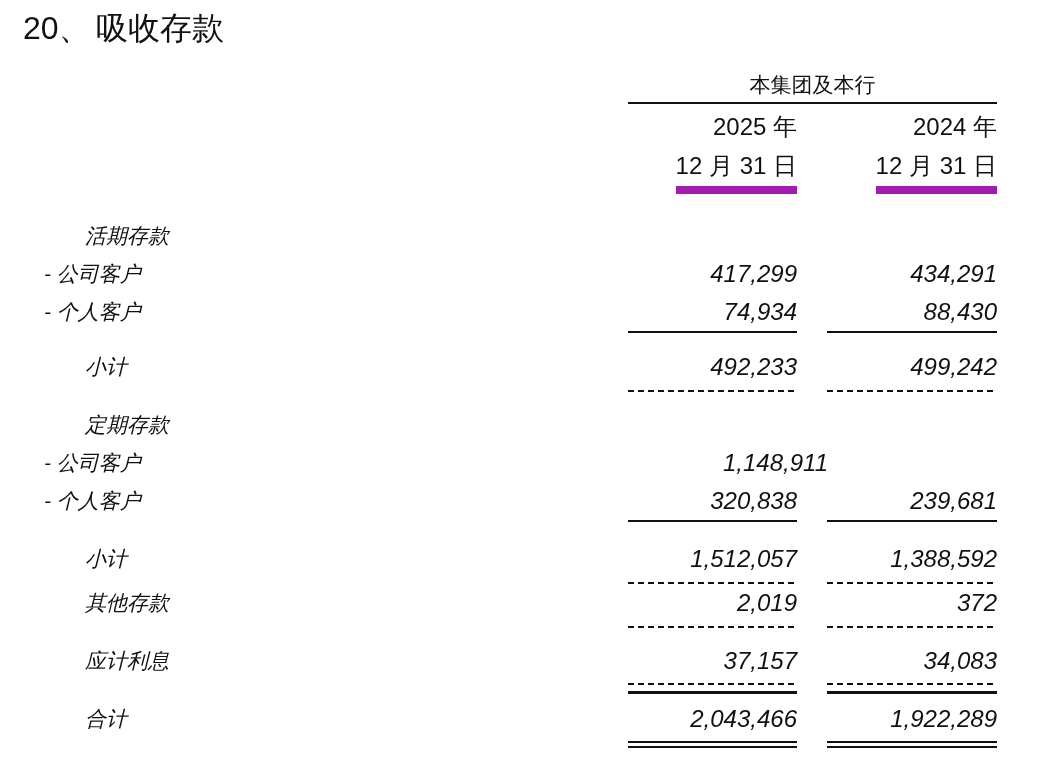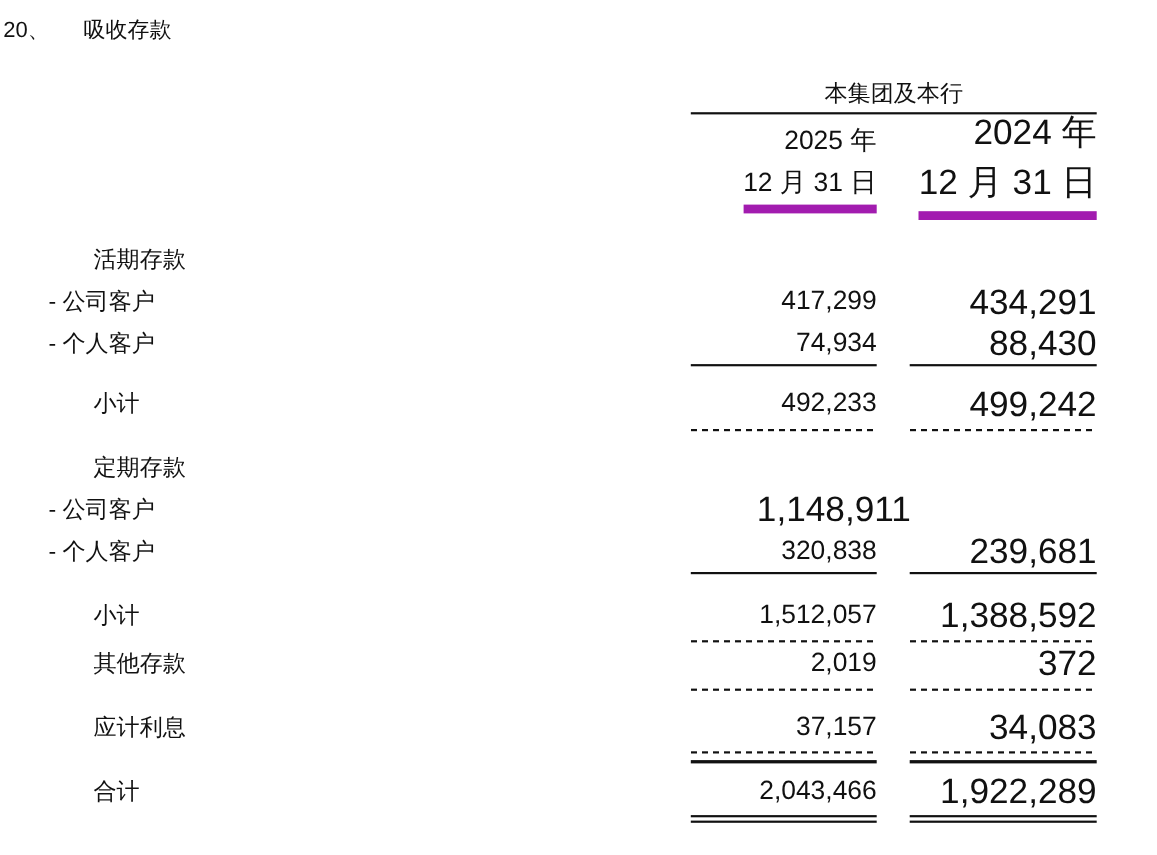--- a/index.html
+++ b/index.html
@@ -12,22 +12,22 @@
     width: 1052px;
     height: 777px;
     background: #ffffff;
     color: #111111;
     font-family: "Liberation Sans", "DejaVu Sans", sans-serif;
     overflow: hidden;
   }
   .title-row {
     position: absolute;
     top: 14px;
-    left: 3px;
-    font-size: 20px;
+    left: 23px;
+    font-size: 32px;
     line-height: 28px;
     white-space: nowrap;
   }
   .sec-num {
     display: inline-block;
     min-width: 73px;
   }
   .tbl {
     position: absolute;
     top: 80px;
@@ -36,21 +36,21 @@
   }
   .lbl {
     width: 628px;
     box-sizing: border-box;
     padding-left: 85px;
     font-size: 21px;
     white-space: nowrap;
   }
   .c1 { width: 169px; text-align: right; font-size: 24px; white-space: nowrap; }
   .gap { width: 30px; }
-  .c2 { width: 170px; text-align: right; font-size: 32px; white-space: nowrap; }
+  .c2 { width: 170px; text-align: right; font-size: 24px; white-space: nowrap; }
 
   
   .ghr { display: flex; align-items: flex-end; height: 24px; }
   .span2 {
     width: 369px;
     text-align: center;
     font-size: 21px;
     border-bottom: 2px solid #111111;
     padding-bottom: 3px;
     box-sizing: content-box;
@@ -58,21 +58,21 @@
   }
   .year-row { display: flex; align-items: flex-end; margin-top: 13px; height: 26px; }
   .date-row { display: flex; align-items: center; margin-top: 12px; height: 34px; }
   .u {
     display: inline-block;
     border-bottom: 8px solid #a21caf;
     padding-bottom: 4px;
   }
 
   
-  .r { display: flex; align-items: center; height: 38px; }
+  .r { display: flex; align-items: center; height: 38px; font-style: italic; }
   .r.first { margin-top: 28px; }
   .indent .lbl { padding-left: 44px; }
 
   
   .rule { display: flex; }
   .rule .lblpad { width: 628px; }
   .seg1 { width: 169px; }
   .seg2 { width: 170px; margin-left: 30px; }
   .solid .seg1, .solid .seg2 { height: 2px; background: #111111; }
   .dashed .seg1, .dashed .seg2 {

